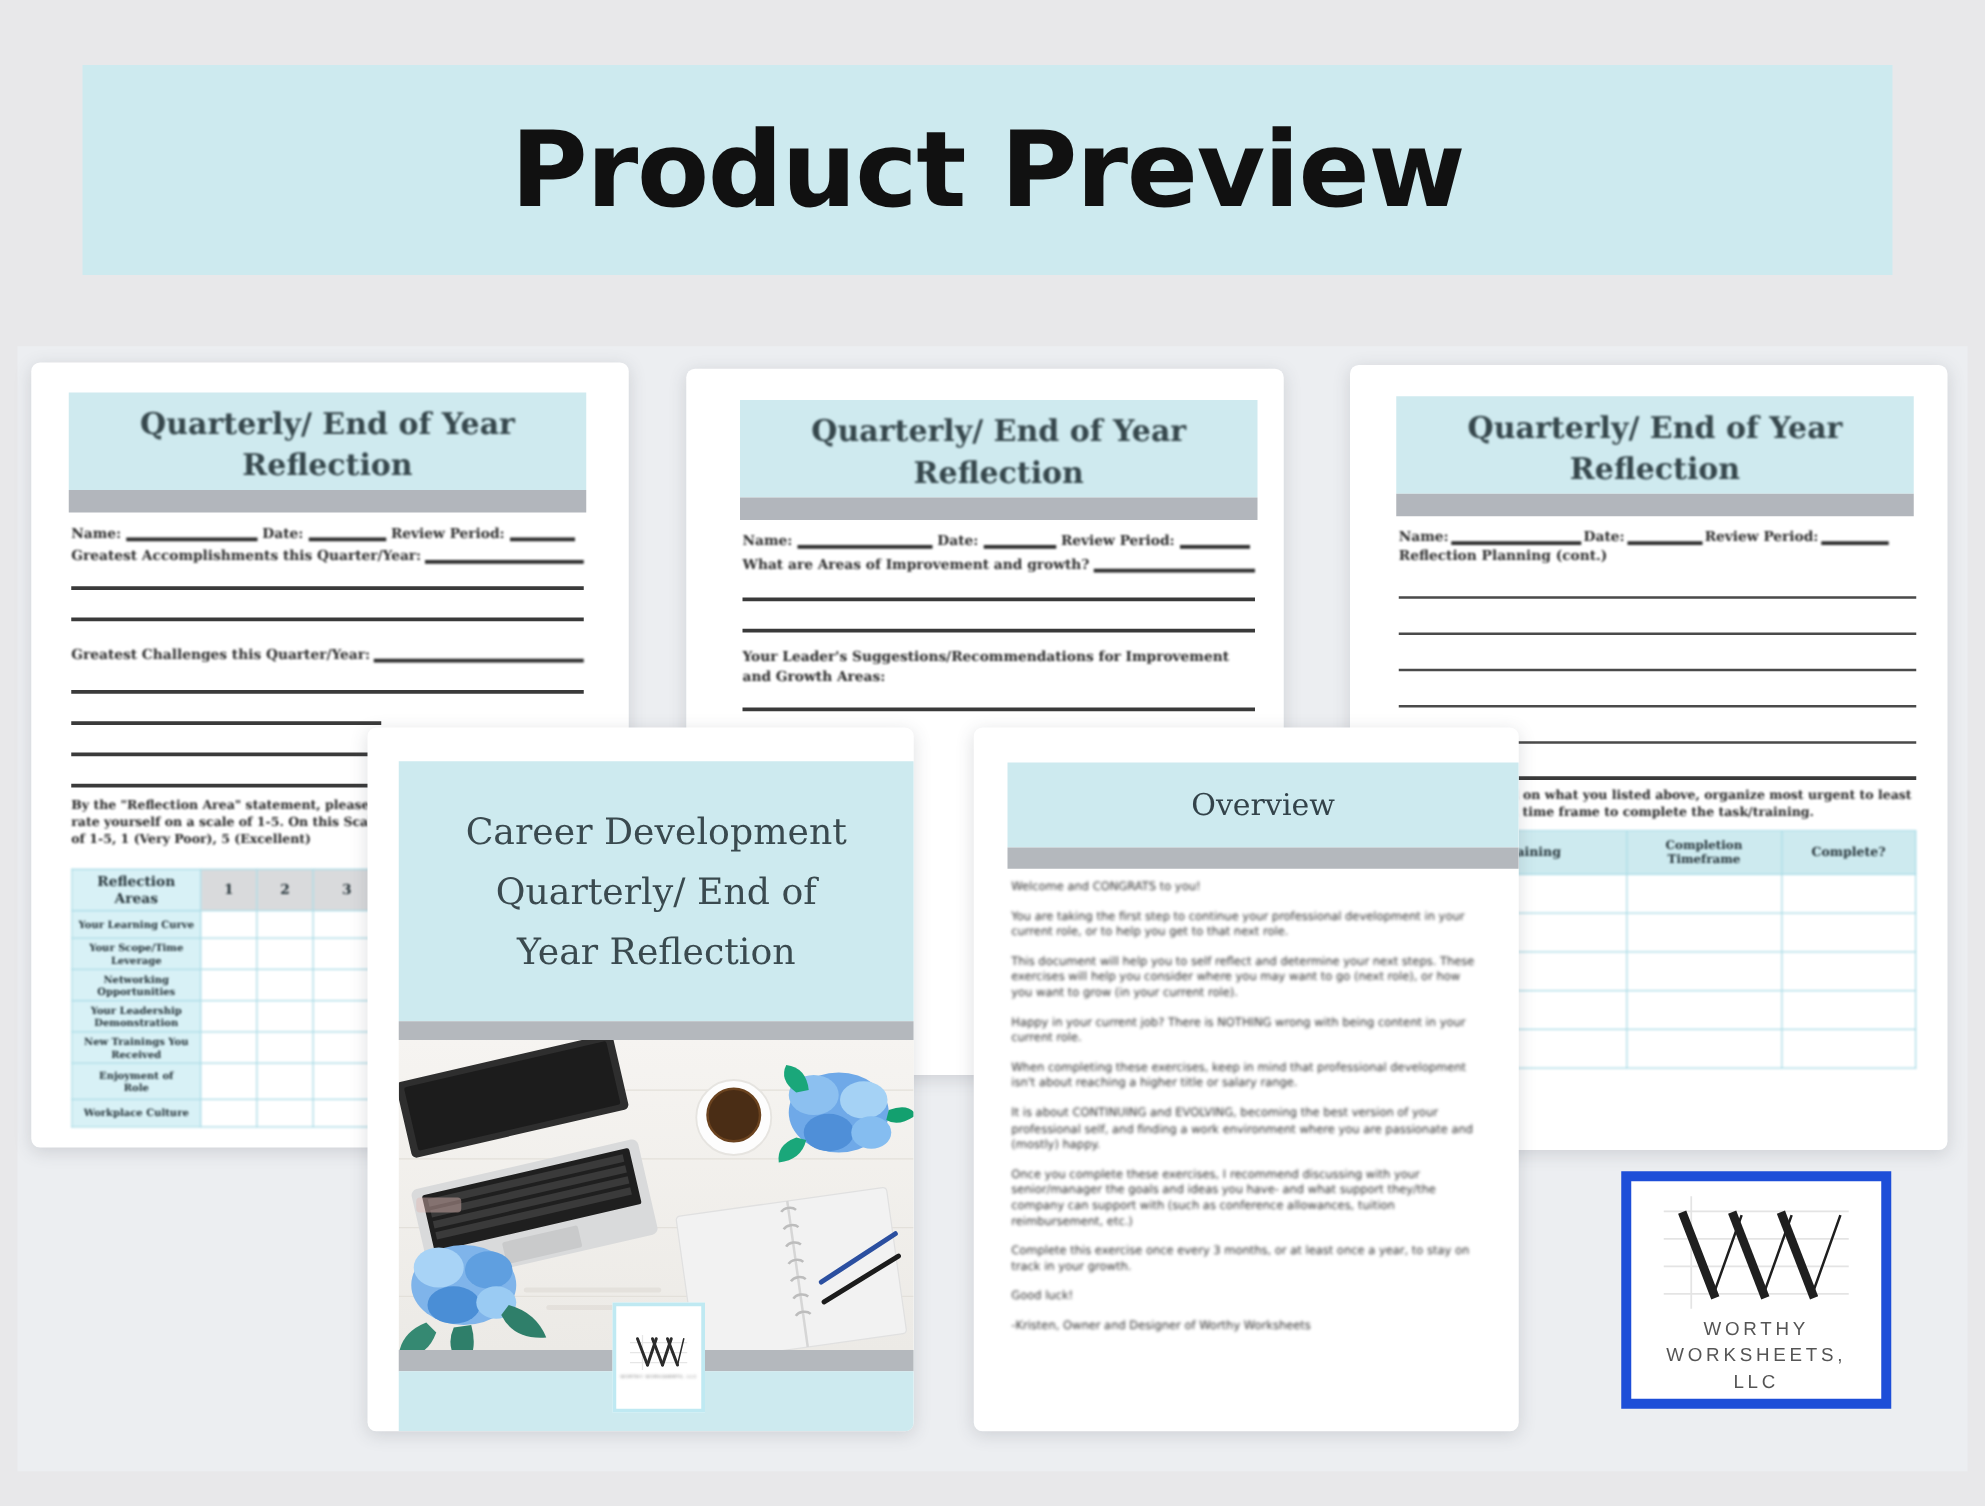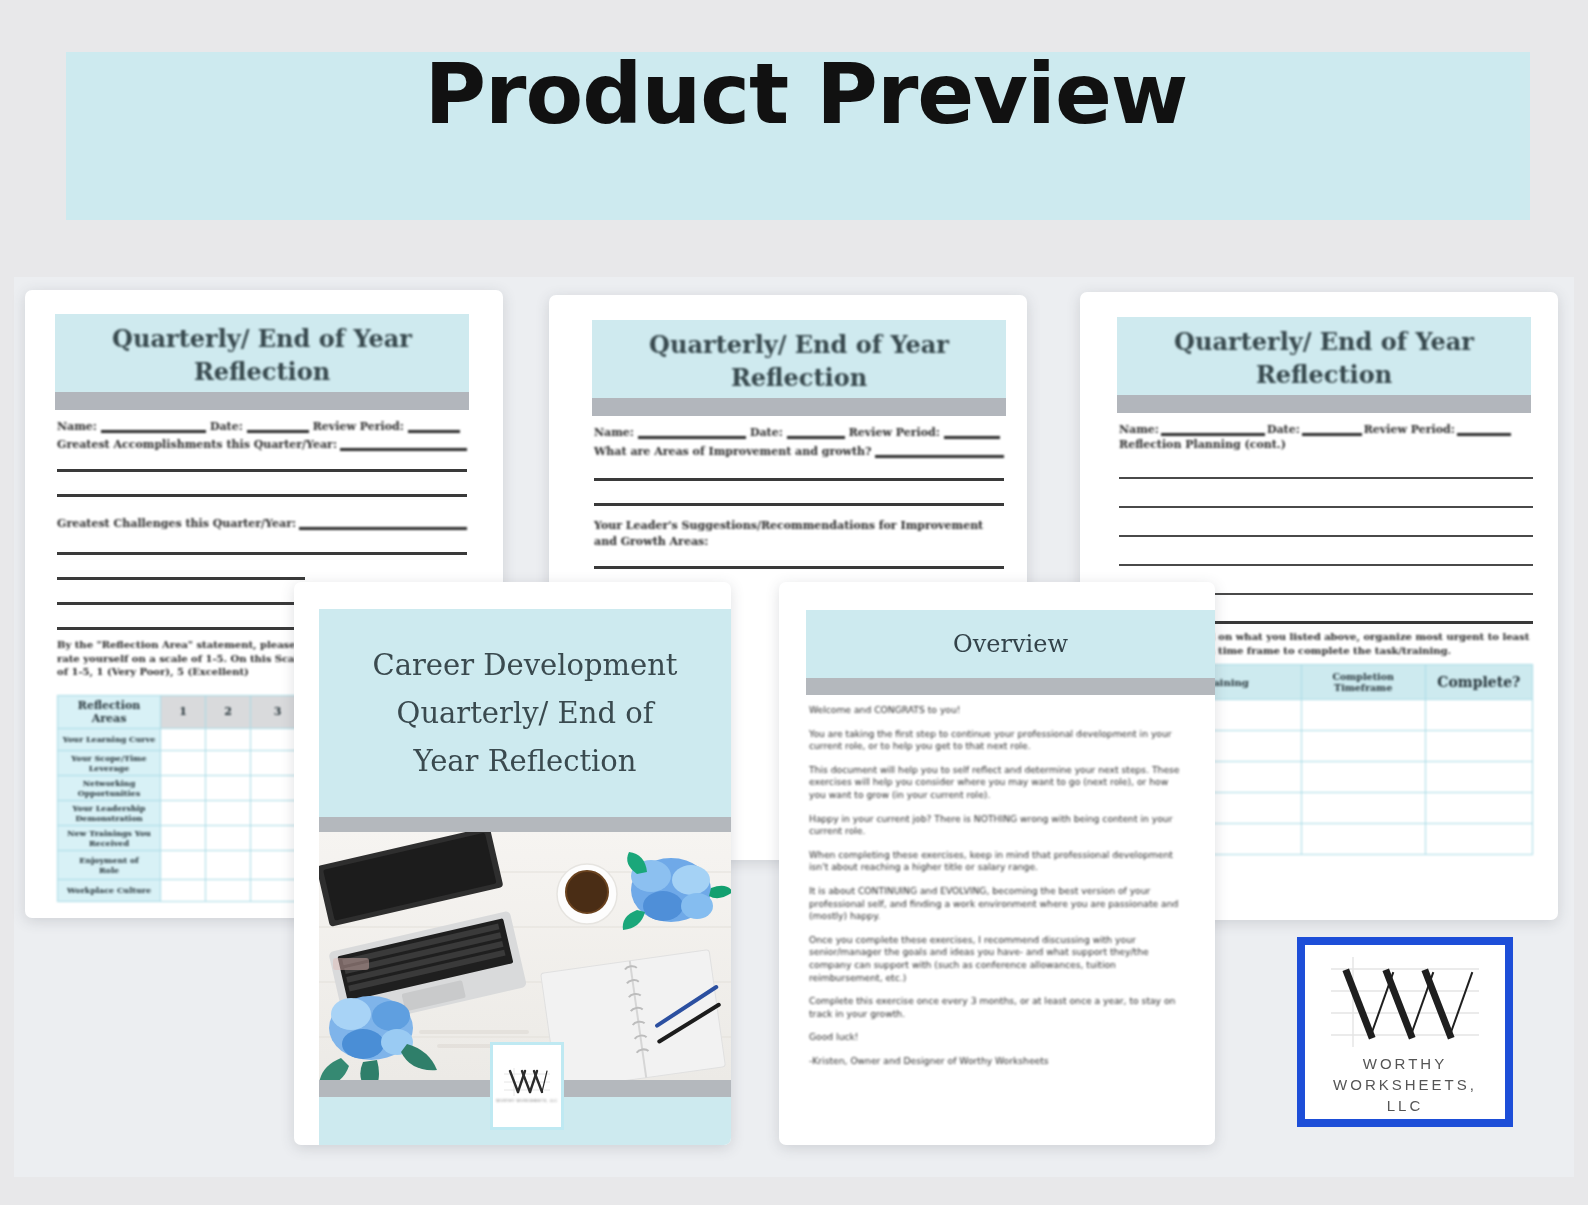--- a/index.html
+++ b/index.html
@@ -8,21 +8,21 @@
     background:#e8e8ea;
     font-family:"Liberation Sans", sans-serif;
     overflow:hidden;
     position:relative;
   }
 
   
   #banner{
     position:absolute;left:66px;top:52px;width:1448px;height:168px;
     background:#cdeaef;
-    display:flex;align-items:flex-start;justify-content:center;padding-left:16px;
+    display:flex;align-items:center;justify-content:center;
   }
   #banner-title{
     font-family:"DejaVu Sans", sans-serif;
     font-size:84px;font-weight:700;color:#111;letter-spacing:-1px;
     line-height:1;
   }
 
   
   #gallery{
     position:absolute;left:14px;top:277px;width:1560px;height:900px;
@@ -299,21 +299,21 @@
     <div class="rule thin" style="margin-top:27px;"></div>
     <div class="rule" style="margin-top:26px;"></div>
 
     <div class="blur-s" style="margin-top:6px;font-family:'DejaVu Serif',serif;font-weight:700;font-size:10px;line-height:14px;color:#262626;">Next Step: Based on what you listed above, organize most urgent to least urgent, and set a time frame to complete the task/training.</div>
 
     <table class="grid blur-s" style="margin-top:6px;">
       <tbody>
           <tr>
         <th class="thead-cy" style="font-size:10px;padding:6px 2px;width:44%;">Task/Training</th>
         <th class="thead-cy" style="font-size:9.5px;padding:6px 2px;width:30%;">Completion Timeframe</th>
-        <th class="thead-cy" style="font-size:14px;padding:6px 2px;">Complete?</th>
+        <th class="thead-cy" style="font-size:10px;padding:6px 2px;">Complete?</th>
       </tr>
       <tr>
             <td style="height:28px;"></td>
             <td></td>
             <td></td>
           </tr>
       <tr>
             <td style="height:28px;"></td>
             <td></td>
             <td></td>

